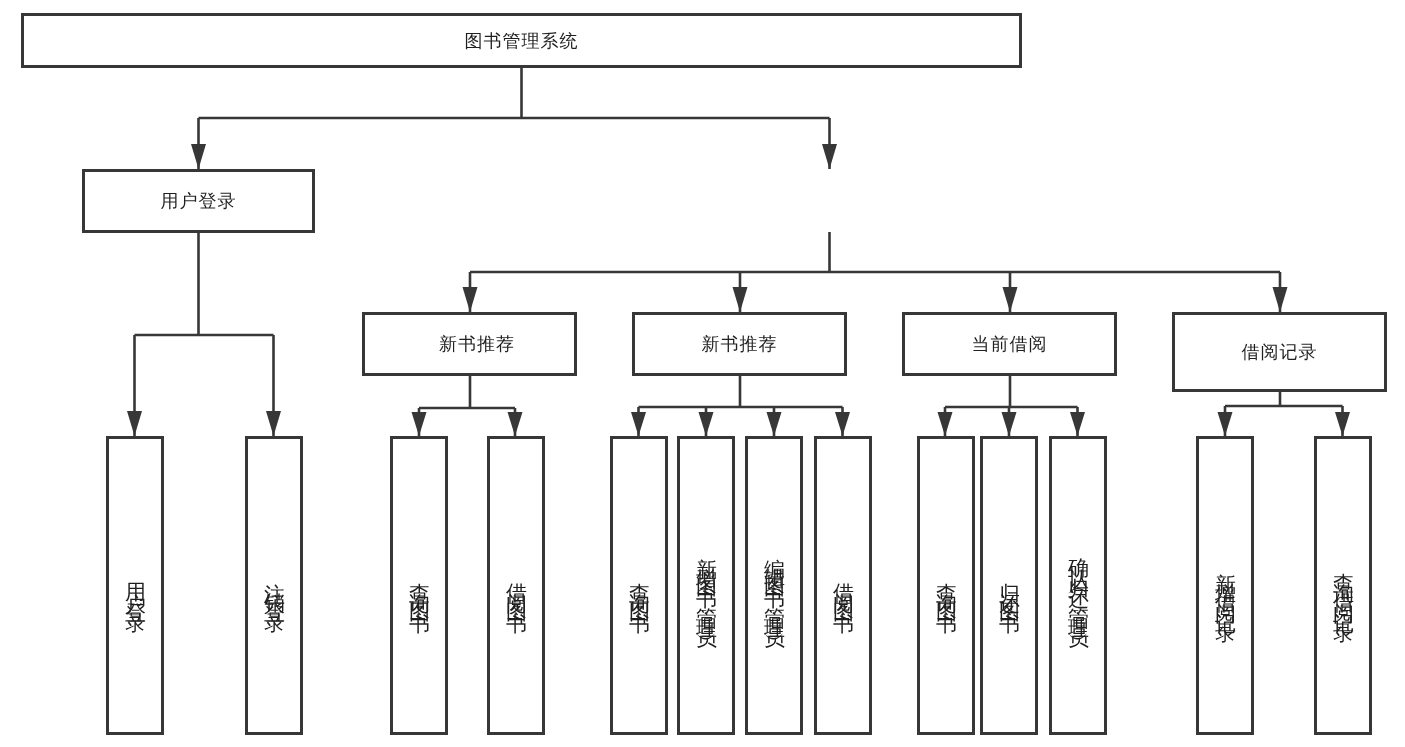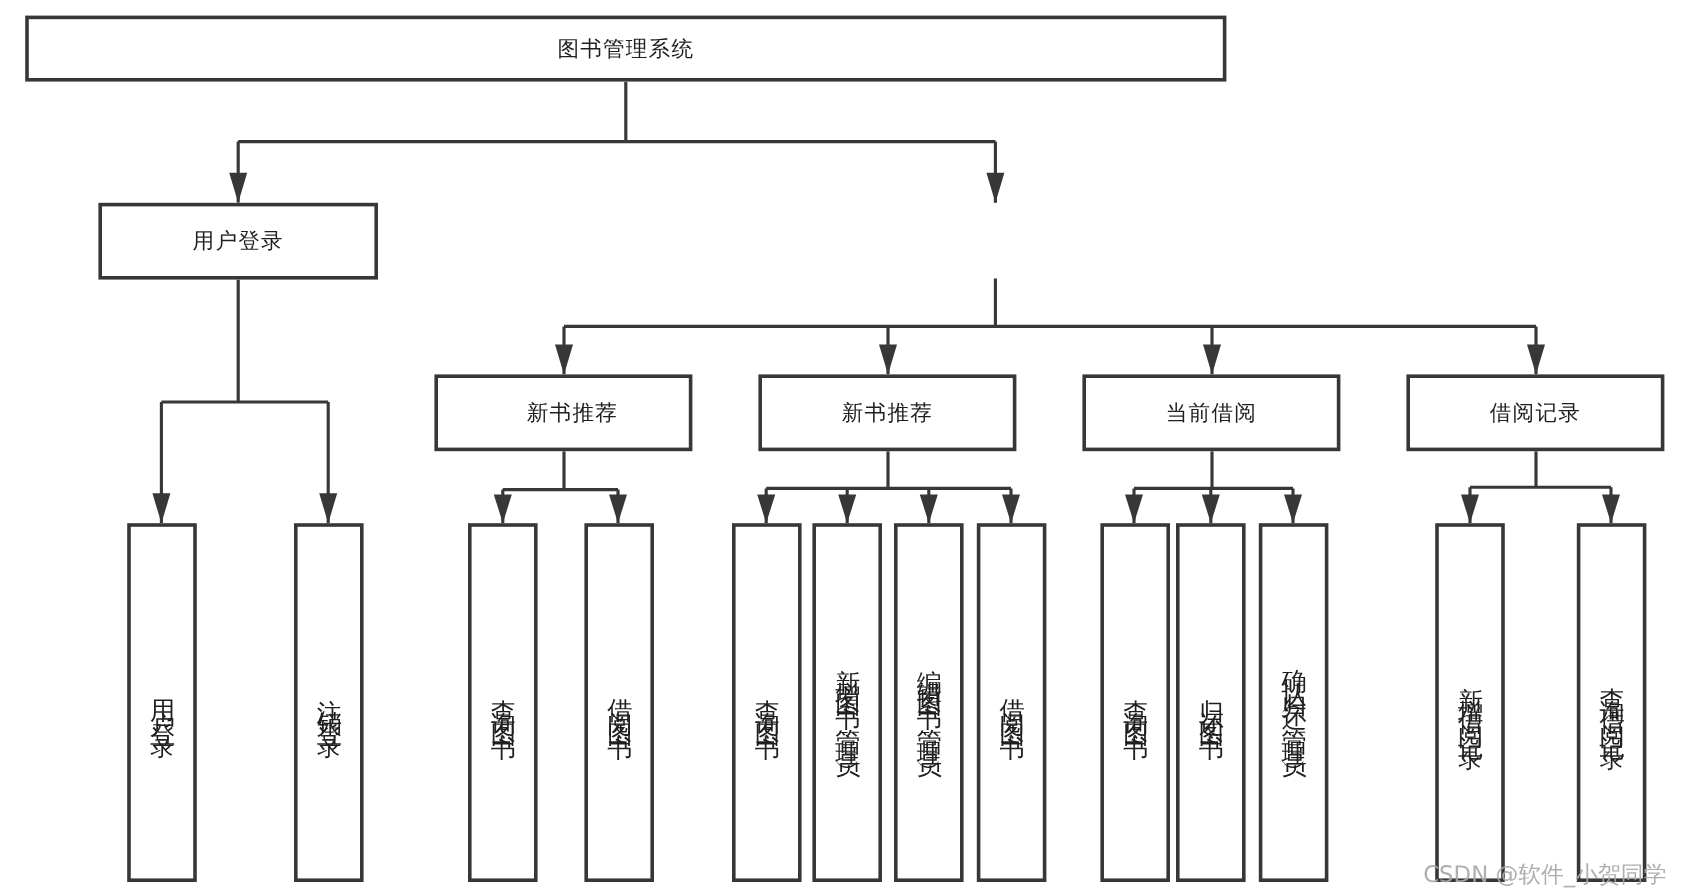--- a/index.html
+++ b/index.html
@@ -29,21 +29,21 @@
     z-index: 2;
     letter-spacing: 1px;
   }
   .h-label { font-size: 18px; white-space: nowrap; font-family: Liberation Serif, serif; }
   .root-box   { left: 21px;   top: 13px;  width: 1001px; height: 55px; }
   .lvl2-login { left: 82px;   top: 169px; width: 233px;  height: 64px; }
   .lvl2-mgmt  { left: 713px;  top: 169px; width: 232px;  height: 63px; }
   .lvl3-a { left: 362px;  top: 312px; width: 215px; height: 64px; padding-left: 15px; }
   .lvl3-b { left: 632px;  top: 312px; width: 215px; height: 64px; }
   .lvl3-c { left: 902px;  top: 312px; width: 215px; height: 64px; }
-  .lvl3-d { left: 1172px; top: 312px; width: 215px; height: 64px; }
+  .lvl3-d { left: 1172px; top: 312px; width: 215px; height: 80px; }
   .leaf {
     position: absolute;
     top: 436px;
     width: 58px;
     height: 299px;
   }
   .leaf .v-label {
     writing-mode: vertical-rl;
     font-size: 21px;
     letter-spacing: 10px;
@@ -169,15 +169,14 @@
     <span class="v-label">确认归还（管理员）</span>
   </div>
 
   <div class="box leaf g5-a">
     <span class="v-label">新增借阅记录</span>
   </div>
   <div class="box leaf g5-b">
     <span class="v-label">查询借阅记录</span>
   </div>
 
-  <div class="watermark">CSDN @软件_小贺同学</div>
 
 </div>
 
 </body></html>

